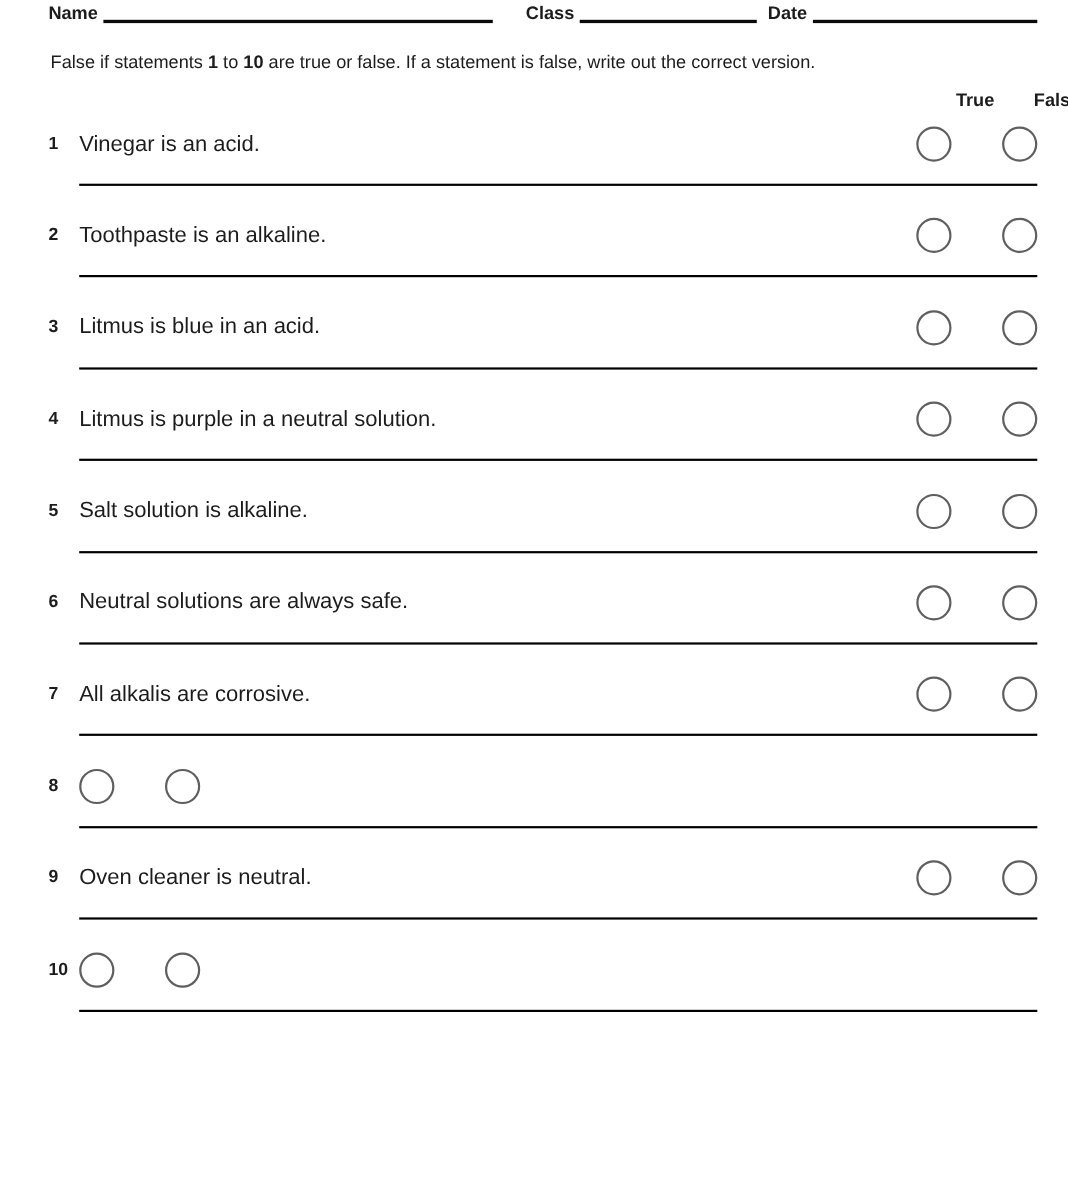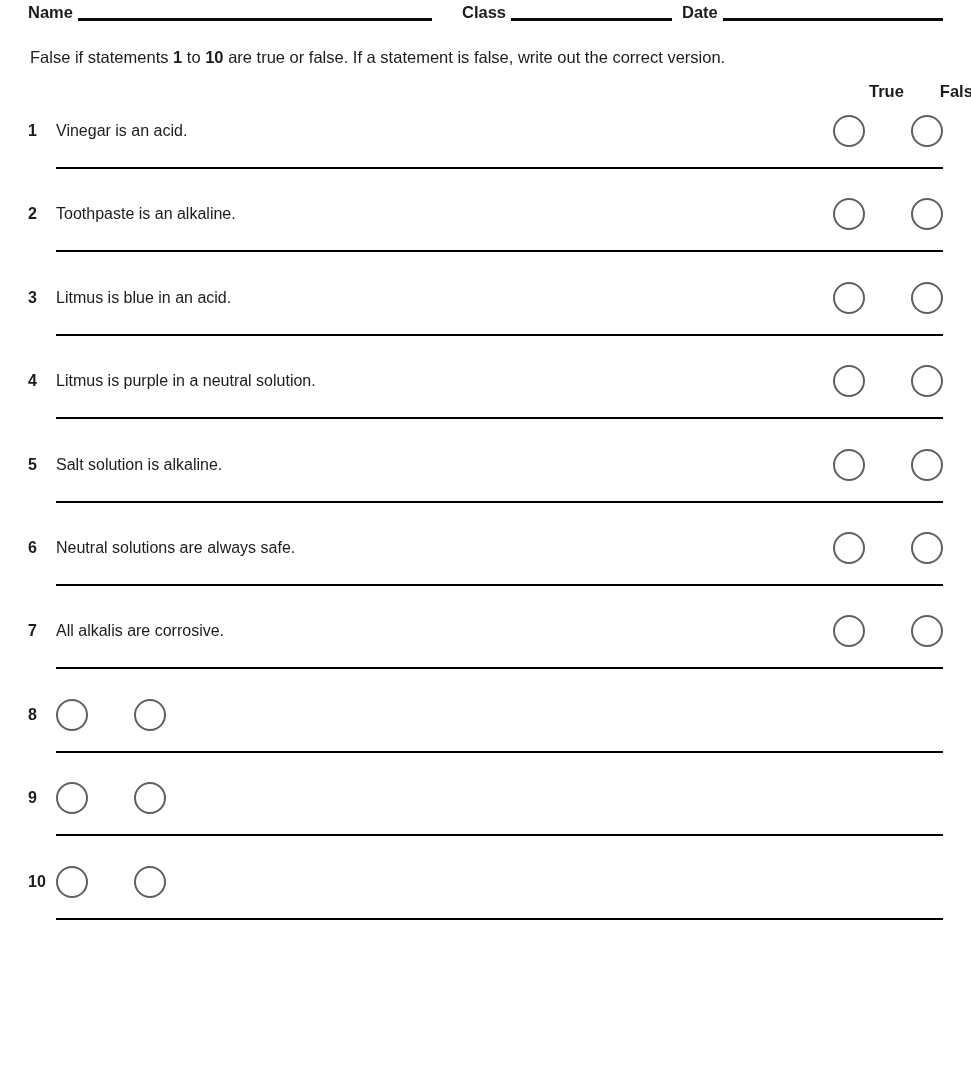--- a/index.html
+++ b/index.html
@@ -11,21 +11,21 @@
     width: 971px;
     height: 1087px;
     font-family: "Liberation Sans", sans-serif;
     color: #1c1c1c;
     -webkit-font-smoothing: antialiased;
   }
   .page {
     box-sizing: border-box;
     width: 971px;
     height: 1030px;
-    padding: 2px 28px 0 28px;
+    padding: 2px 28px 0 44px;
   }
 
   
   .header-row {
     display: flex;
     align-items: flex-end;
     width: 100%;
     height: 19px;
   }
   .field {
@@ -86,21 +86,21 @@
     height: 56px;
   }
   .stmt-number {
     width: 28px;
     flex: 0 0 28px;
     font-weight: bold;
     font-size: 16px;
   }
   .stmt-text {
     flex: 1;
-    font-size: 16px;
+    font-size: 20px;
   }
   .circles {
     flex: 0 0 110px;
     width: 110px;
     display: flex;
     justify-content: space-between;
     align-items: center;
   }
   .circle {
     box-sizing: border-box;
@@ -241,20 +241,21 @@
         <span class="circle"></span>
         <span class="circle"></span>
       </span>
     </div>
     <div class="row-line"></div>
   </div>
 
   <div class="row">
     <div class="row-inner">
       <span class="stmt-number">9</span>
+      <span class="stmt-text">Oven cleaner is neutral.</span>
       <span class="circles">
         <span class="circle"></span>
         <span class="circle"></span>
       </span>
     </div>
     <div class="row-line"></div>
   </div>
 
   <div class="row">
     <div class="row-inner">

